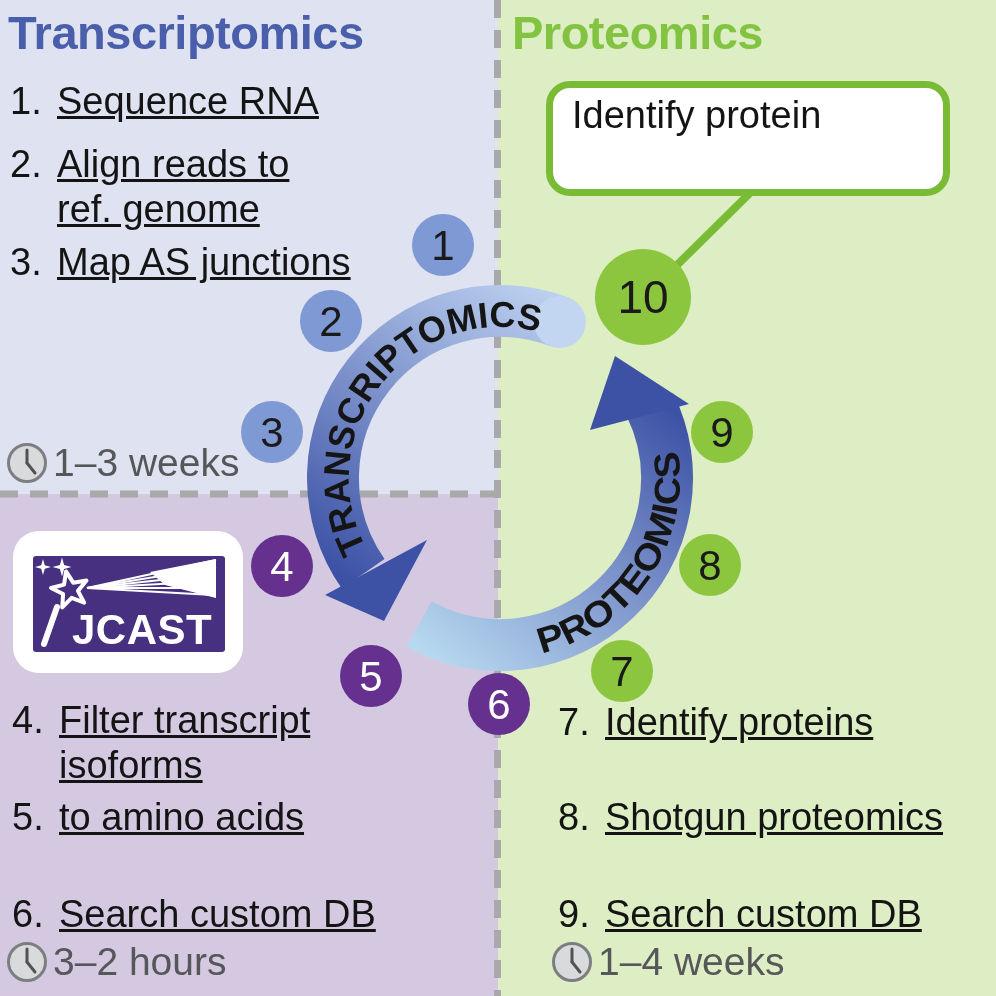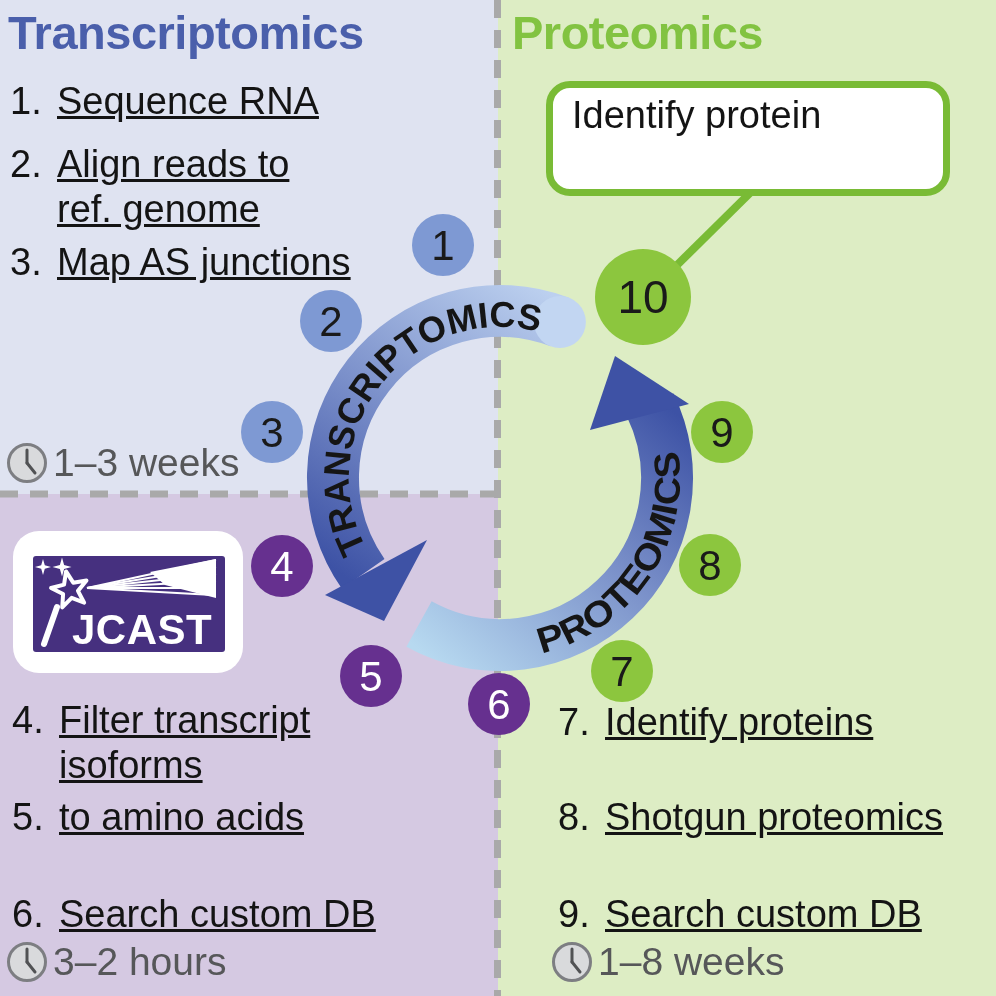--- a/index.html
+++ b/index.html
@@ -236,14 +236,14 @@
       <span class="ln">Search custom DB</span>
     </span>
 </div>
 
 <div class="overlay duration" style="left:550px;top:940px">
   <svg class="clock" viewBox="0 0 44 44">
     <circle cx="22" cy="22" r="18.5" fill="#d9dadc" stroke="#7d7e82" stroke-width="3"></circle>
     <line x1="22" y1="22" x2="22" y2="9" stroke="#515254" stroke-width="3" stroke-linecap="round"></line>
     <line x1="22" y1="22" x2="30" y2="32" stroke="#515254" stroke-width="3" stroke-linecap="round"></line>
   </svg>
-  <span>1–8 weeks</span>
+  <span>1–4 weeks</span>
 </div>
 
 </body></html>

